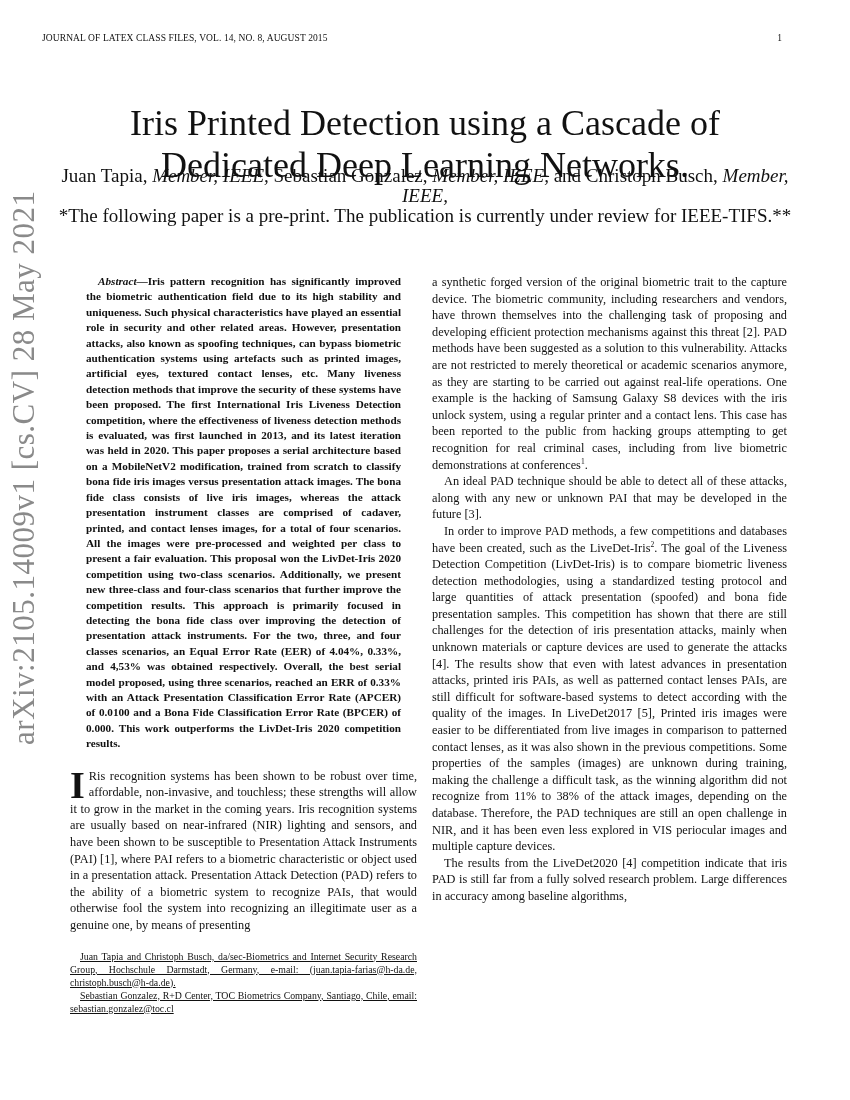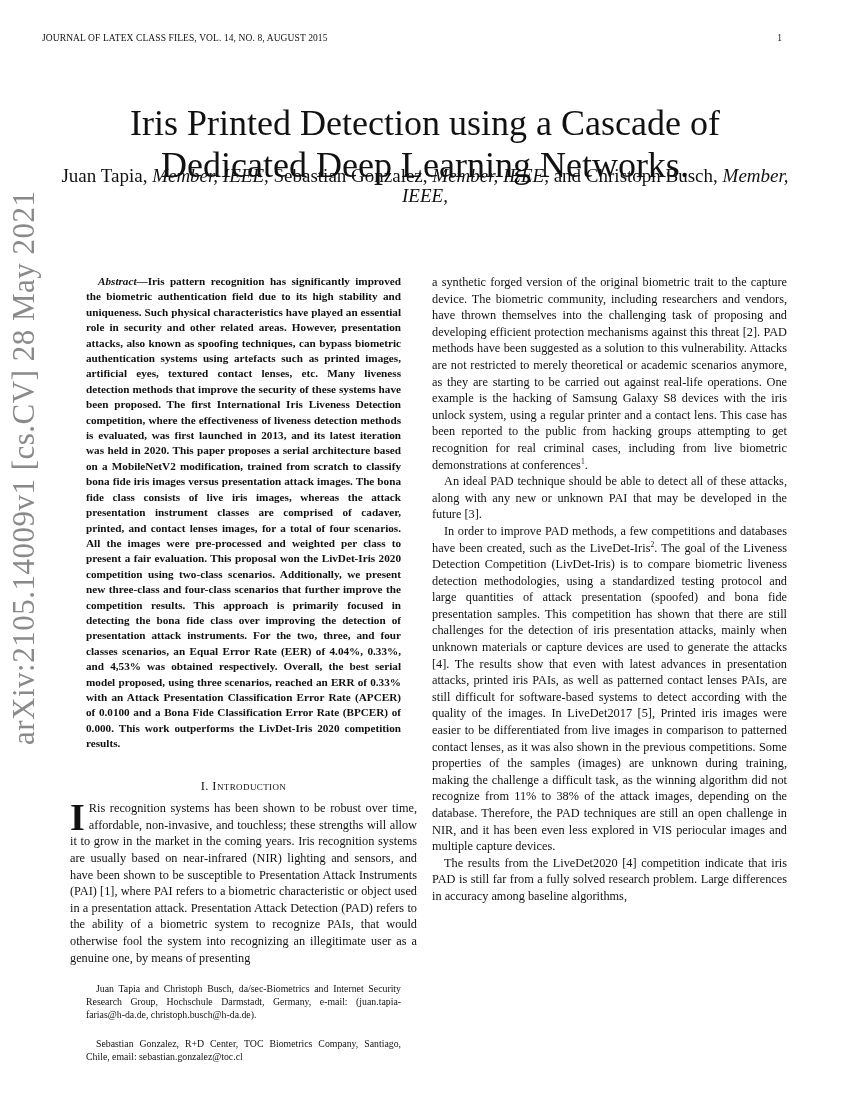--- a/index.html
+++ b/index.html
@@ -40,21 +40,21 @@
     text-align: center; font-size: 12.5px; margin: 26px 0 6px 0; font-variant: small-caps; letter-spacing: 0.4px;
   }
   p.body { margin: 0; text-indent: 12px; }
   p.body.first { text-indent: 0; }
   .dropcap {
     float: left; font-size: 38px; line-height: 30px; font-weight: bold; margin: 2px 4px 0 0;
   }
   .footnotes {
     font-size: 9.8px; line-height: 13px; margin-top: 16px; text-align: justify;
   }
-  .footnotes p { margin: 16px; text-indent: 10px; }
+  .footnotes p { margin: 0; text-indent: 10px; text-decoration: underline; }
   .right-footnotes {
     font-size: 9.8px; line-height: 13px; margin-top: 12px;
   }
   .right-footnotes p { margin: 0; text-indent: 10px; word-break: break-all; }
   sup { font-size: 7.5px; line-height: 0; }
 </style>
 </head>
 <body>
 
 <div class="running-head">
@@ -64,28 +64,28 @@
 
 <h1 class="title">Iris Printed Detection using a Cascade of Dedicated Deep Learning Networks.</h1>
 
 <div class="authors">
   <span>Juan Tapia,</span>
   <i>Member, IEEE,</i>
   <span>Sebastian Gonzalez,</span>
   <i>Member, IEEE,</i>
   <span>and Christoph Busch,</span>
   <i>Member, IEEE,</i>
+  <span class="note">*The following paper is a pre-print. The publication is currently under review for IEEE-TIFS.**</span>
 </div>
 
 <div class="arxiv">arXiv:2105.14009v1  [cs.CV]  28 May 2021</div>
 
 <div class="col col-left">
   <p class="abstract"><i>Abstract</i><span>—Iris pattern recognition has significantly improved the biometric authentication field due to its high stability and uniqueness. Such physical characteristics have played an essential role in security and other related areas. However, presentation attacks, also known as spoofing techniques, can bypass biometric authentication systems using artefacts such as printed images, artificial eyes, textured contact lenses, etc. Many liveness detection methods that improve the security of these systems have been proposed. The first International Iris Liveness Detection competition, where the effectiveness of liveness detection methods is evaluated, was first launched in 2013, and its latest iteration was held in 2020. This paper proposes a serial architecture based on a MobileNetV2 modification, trained from scratch to classify bona fide iris images versus presentation attack images. The bona fide class consists of live iris images, whereas the attack presentation instrument classes are comprised of cadaver, printed, and contact lenses images, for a total of four scenarios. All the images were pre-processed and weighted per class to present a fair evaluation. This proposal won the LivDet-Iris 2020 competition using two-class scenarios. Additionally, we present new three-class and four-class scenarios that further improve the competition results. This approach is primarily focused in detecting the bona fide class over improving the detection of presentation attack instruments. For the two, three, and four classes scenarios, an Equal Error Rate (EER) of 4.04%, 0.33%, and 4,53% was obtained respectively. Overall, the best serial model proposed, using three scenarios, reached an ERR of 0.33% with an Attack Presentation Classification Error Rate (APCER) of 0.0100 and a Bona Fide Classification Error Rate (BPCER) of 0.000. This work outperforms the LivDet-Iris 2020 competition results.</span></p>
 
-  <div class="section-heading">I. Introduction</div>
   <p class="body first"><span class="dropcap">I</span><span>Ris recognition systems has been shown to be robust over time, affordable, non-invasive, and touchless; these strengths will allow it to grow in the market in the coming years. Iris recognition systems are usually based on near-infrared (NIR) lighting and sensors, and have been shown to be susceptible to Presentation Attack Instruments (PAI) [1], where PAI refers to a biometric characteristic or object used in a presentation attack. Presentation Attack Detection (PAD) refers to the ability of a biometric system to recognize PAIs, that would otherwise fool the system into recognizing an illegitimate user as a genuine one, by means of presenting</span></p>
 
   <div class="footnotes">
     <p>Juan Tapia and Christoph Busch, da/sec-Biometrics and Internet Security Research Group, Hochschule Darmstadt, Germany, e-mail: (juan.tapia-farias@h-da.de, christoph.busch@h-da.de).</p>
     <p>Sebastian Gonzalez, R+D Center, TOC Biometrics Company, Santiago, Chile, email: sebastian.gonzalez@toc.cl</p>
   </div>
 </div>
 
 <div class="col col-right">
   <p class="body first"><span>a synthetic forged version of the original biometric trait to the capture device. The biometric community, including researchers and vendors, have thrown themselves into the challenging task of proposing and developing efficient protection mechanisms against this threat [2]. PAD methods have been suggested as a solution to this vulnerability. Attacks are not restricted to merely theoretical or academic scenarios anymore, as they are starting to be carried out against real-life operations. One example is the hacking of Samsung Galaxy S8 devices with the iris unlock system, using a regular printer and a contact lens. This case has been reported to the public from hacking groups attempting to get recognition for real criminal cases, including from live biometric demonstrations at conferences</span><sup>1</sup><span>.</span></p>

